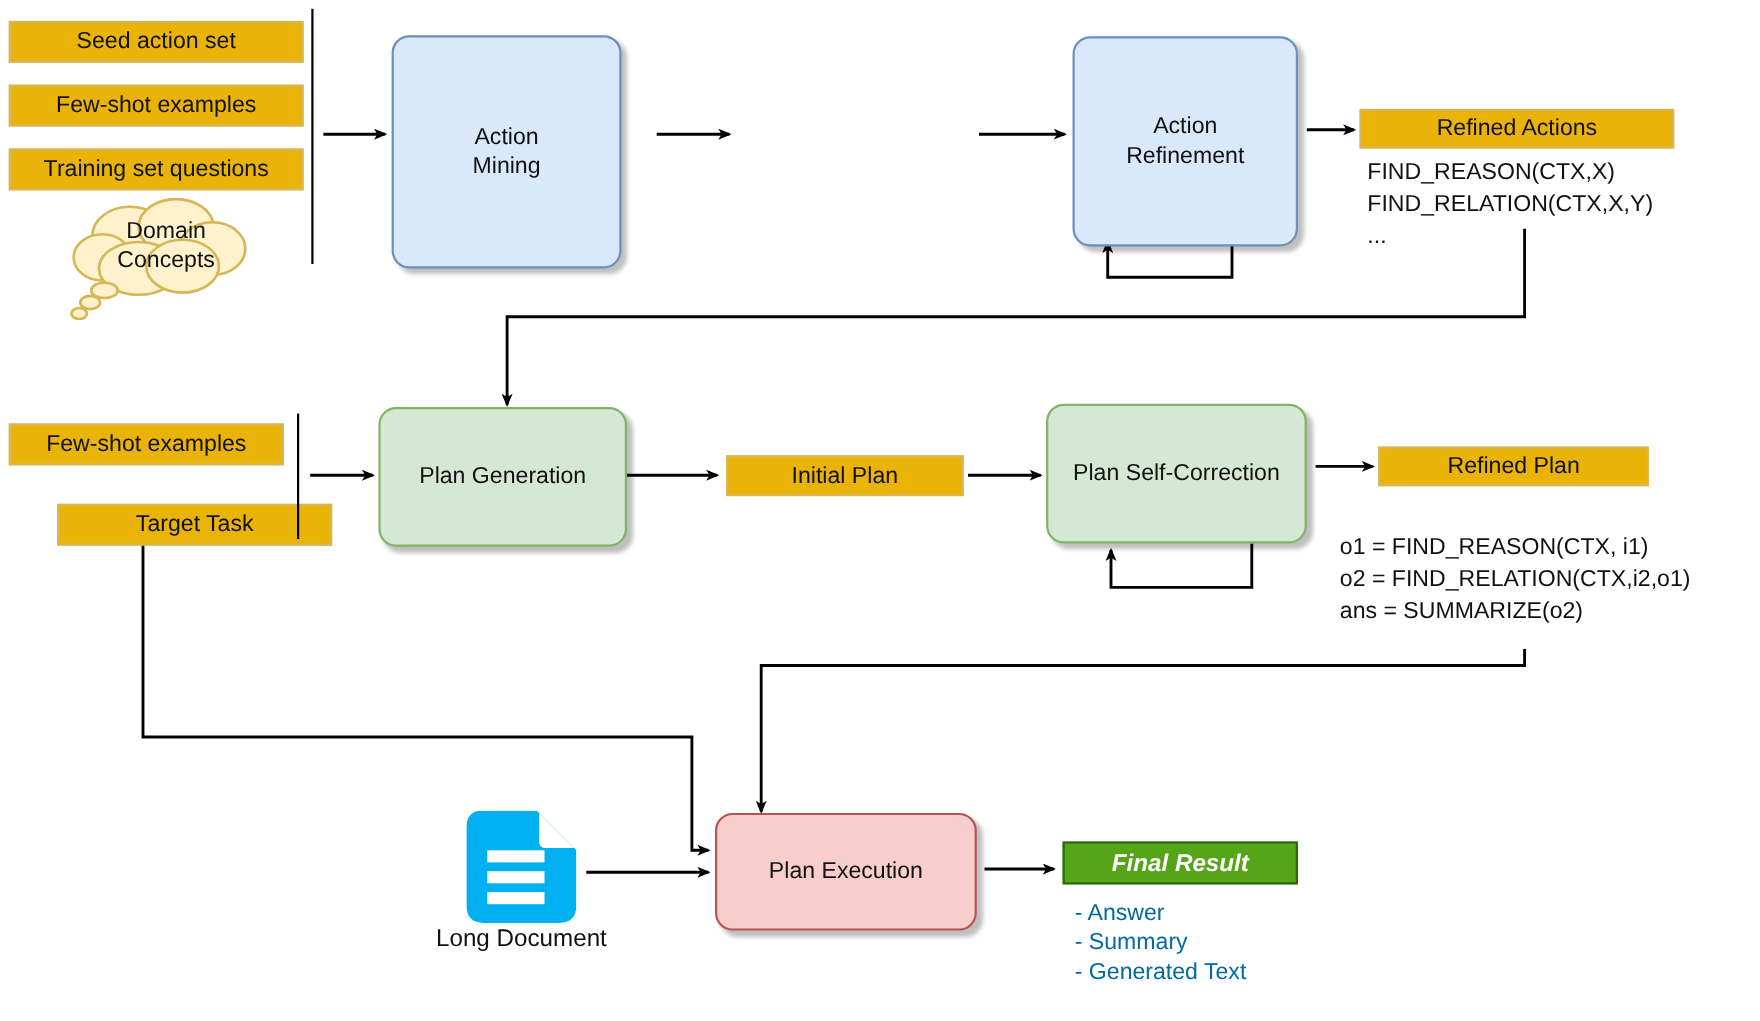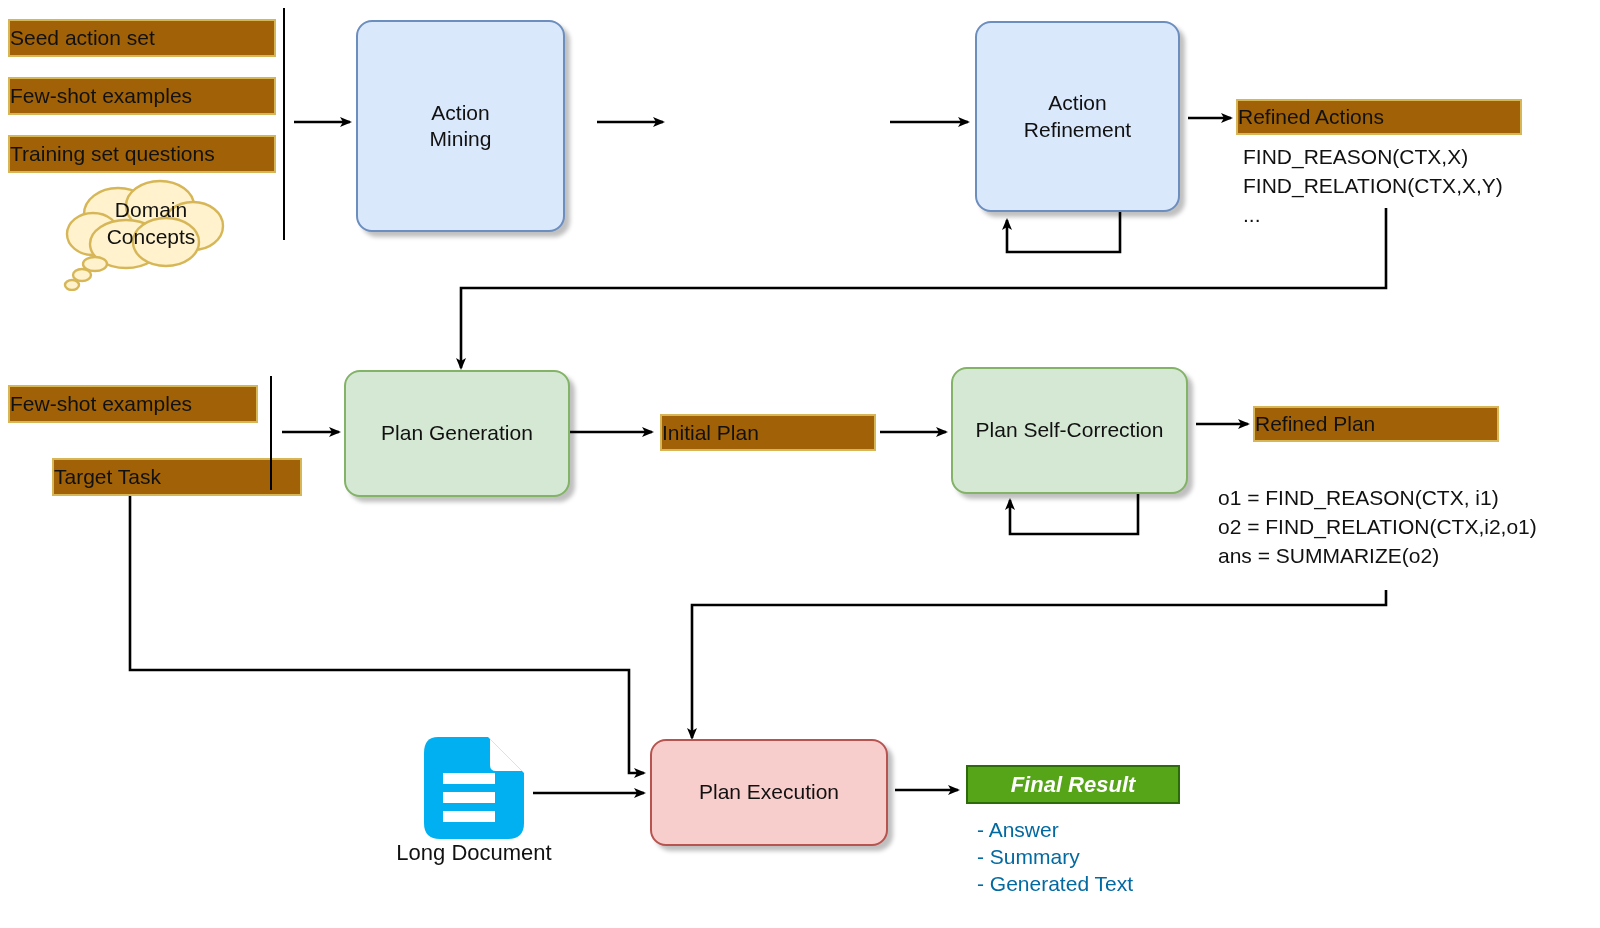--- a/index.html
+++ b/index.html
@@ -2,32 +2,32 @@
 <html><head>
 <meta charset="utf-8">
 <style>
   html,body{margin:0;padding:0;background:#ffffff;}
   body{font-family:"Liberation Sans","DejaVu Sans",sans-serif;color:#000;}
   #canvas{position:relative;width:1600px;height:928px;overflow:hidden;background:#fff;}
   .abs{position:absolute;box-sizing:border-box;}
 
   
   .chip{
-    background:#a16207;border:2px solid #d6b656;
-    display:flex;align-items:center;
+    background:#eab308;border:2px solid #d6b656;
+    display:flex;align-items:center;justify-content:center;
     font-size:21px;color:#111;line-height:1.1;text-align:center;
   }
 
   
   .proc{
     border-radius:16px;display:flex;align-items:center;justify-content:center;
     text-align:center;font-size:21px;line-height:1.25;color:#111;
     box-shadow:5px 5px 4px rgba(0,0,0,0.25);
   }
-  .proc-blue{background:#dae8fc;border:2px solid #6c8ebf;}
+  .proc-blue{background:#dae8fc;border:2px solid #6c8ebf;margin-top:12px;}
   .proc-green{background:#d5e8d4;border:2px solid #82b366;}
   .proc-red{background:#f8cecc;border:2px solid #b85450;}
 
   .final{
     background:#56a518;border:2px solid #2d6b0a;color:#ffffff;
     font-weight:bold;font-size:22px;
     display:flex;align-items:center;justify-content:center;font-style:italic;
   }
 
   .divider{background:#000;width:2px;}

